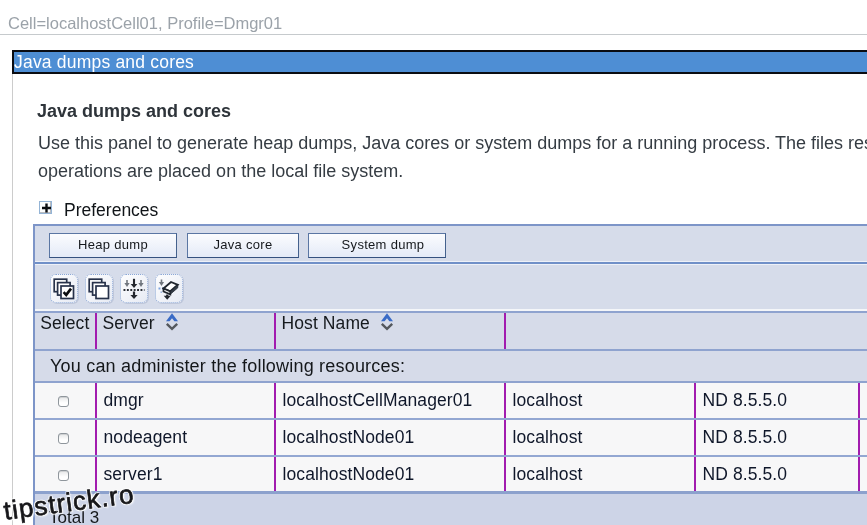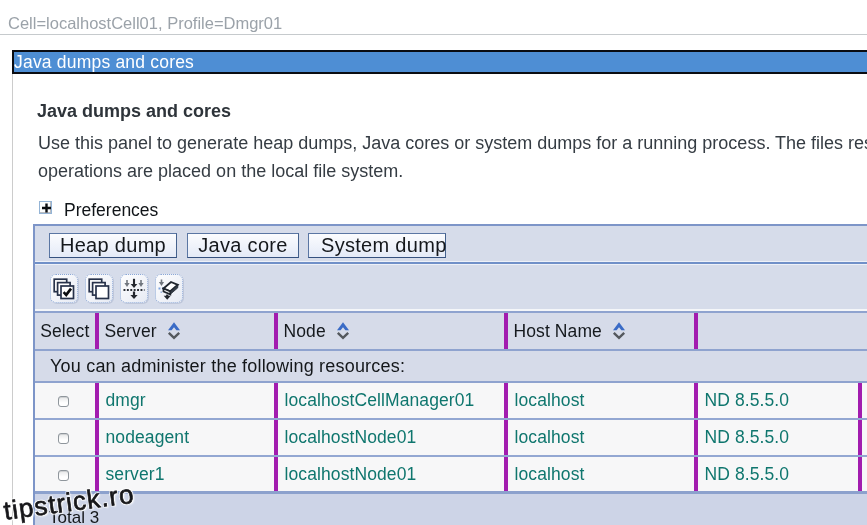--- a/index.html
+++ b/index.html
@@ -36,52 +36,52 @@
   
   #tablebox { left:33px; top:212px; width:1000px; height:313px; overflow:hidden;
     border:2px solid #7d95c8; border-bottom:none; background:#d6dcea; }
   .btnrow { height:36px; background:#d6dcea; padding:7px 0 0 14px; white-space:nowrap; font-size:0;
     border-bottom:1px solid #eef1f8; }
   .wgap { height:2px; background:#7090c8; border-bottom:0; }
   .wgap2 { height:2px; background:#f4f6f9; }
   button.tbtn { display:inline-block; height:25px; margin-right:10px;
     border:1px solid #5a76a3; border-bottom-color:#35517f; border-right-color:#44618d;
     background:linear-gradient(#fbfcfe,#e4eaf7); padding:0 0 2px 0;
-    font-family:"Liberation Sans",sans-serif; font-size:20px; letter-spacing:0.3px; color:#15181c;
+    font-family:"Liberation Sans",sans-serif; font-size:13px; letter-spacing:0.3px; color:#15181c;
     vertical-align:top; }
   #btn-heap { width:128px; }
   #btn-java { width:112px; margin-right:9px; }
   #btn-sys  { width:138px;padding-left:12px; }
 
   .iconrow { height:45px; background:#d6dcea; padding:9px 0 0 15px; white-space:nowrap; font-size:0;
     border-top:1px solid #eef1f8; }
   .ibox { display:inline-block; width:28px; height:29px; margin-right:7px;
     border:1px dotted #8aa7d6; border-radius:6px;
     background:linear-gradient(135deg,#fdfdfe,#e7ebf4);
     box-shadow:1px 1px 0 rgba(150,160,190,0.35);
     text-align:center; padding-top:3px; vertical-align:top; }
 
   .grid6 { display:grid; grid-template-columns:59.5px 179px 230px 190px 164px auto; }
-  .grid6 > div { border-left:4px solid #a21caf; }
+  .grid6 > div { border-left:2px solid #a21caf; }
   .grid6 > div:first-child { border-left:none; }
 
   .headrow { height:38px; border-top:2px solid #8fa3cf; background:#d6dbe9; }
-  .headrow .hc { display:flex; align-items:center; font-size:17.5px; letter-spacing:0.1px; color:#15191d;
+  .headrow .hc { display:flex; font-size:17.5px; letter-spacing:0.1px; color:#15191d;
     padding-left:6px; background:#d6dbe9; }
   .headrow .hc.center { justify-content:center; padding-left:0; }
   .headrow .sorticon { margin-left:10px; }
 
   .hline { height:2px; background:#8fa3cf; }
 
   .youcan { height:30px; background:#d6dbe9; display:flex; align-items:center;
     padding-left:15px; font-size:18px; letter-spacing:0.2px; color:#14171a; }
 
   .datarow { height:35px; background:#f7f7f8; }
   .datarow.short { height:34px; }
-  .datarow > div { display:flex; align-items:center; font-size:17.5px; letter-spacing:0.1px; color:#0f766e;
+  .datarow > div { display:flex; align-items:center; font-size:17.5px; letter-spacing:0.1px; color:#0f172a;
     padding-left:7px; background:#f7f7f8; }
   .datarow > div.cbcell { justify-content:center; padding:0 3px 0 0; }
   .rowsep { height:2px; background:#93a7d2; }
   .cb { width:11px; height:11px; position:relative; top:1px; border:1px solid #8f969c; border-radius:3px;
     background:linear-gradient(#e6e7e8,#ffffff 65%); box-shadow:inset 0 1px 0 rgba(160,165,170,0.35); }
 
   .footrow { height:50px; background:#cdd4e7; border-top:3px solid #8ca1cd;
     display:flex; align-items:center; padding-left:14px; font-size:17px; color:#14171a; }
 
   
@@ -162,29 +162,20 @@
     <div class="hc">
           <span>Server</span>
           <span class="sorticon">
             <svg width="14" height="19" viewBox="0 0 14 19" style="display:block;position:relative;top:-1px">
               <path d="M1 9.2 L7 1.2 L13 9.2 L9.4 9.2 L7 6.2 L4.6 9.2 Z" fill="#3a6bc6"></path>
               <path d="M1.8 11.8 L7 16.8 L12.2 11.8" fill="none" stroke="#54585d" stroke-width="2.4"></path>
             </svg>
           </span>
         </div>
     <div class="hc">
-          <span>Node</span>
-          <span class="sorticon">
-            <svg width="14" height="19" viewBox="0 0 14 19" style="display:block;position:relative;top:-1px">
-              <path d="M1 9.2 L7 1.2 L13 9.2 L9.4 9.2 L7 6.2 L4.6 9.2 Z" fill="#3a6bc6"></path>
-              <path d="M1.8 11.8 L7 16.8 L12.2 11.8" fill="none" stroke="#54585d" stroke-width="2.4"></path>
-            </svg>
-          </span>
-        </div>
-    <div class="hc">
           <span>Host Name</span>
           <span class="sorticon">
             <svg width="14" height="19" viewBox="0 0 14 19" style="display:block;position:relative;top:-1px">
               <path d="M1 9.2 L7 1.2 L13 9.2 L9.4 9.2 L7 6.2 L4.6 9.2 Z" fill="#3a6bc6"></path>
               <path d="M1.8 11.8 L7 16.8 L12.2 11.8" fill="none" stroke="#54585d" stroke-width="2.4"></path>
             </svg>
           </span>
         </div>
     <div class="hc"></div>
   </div>

